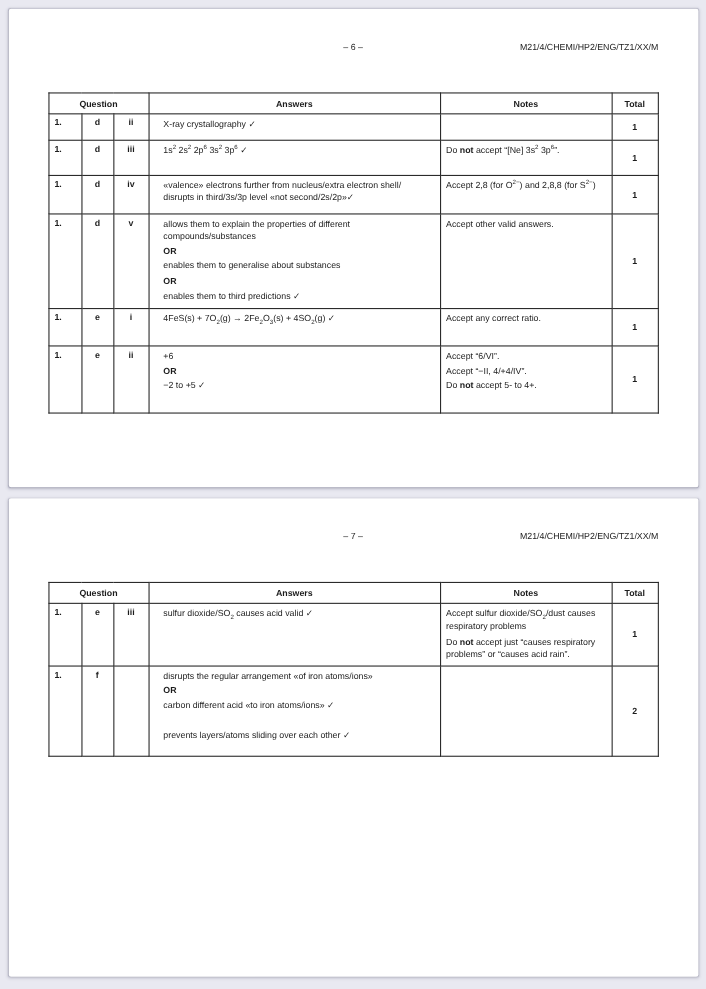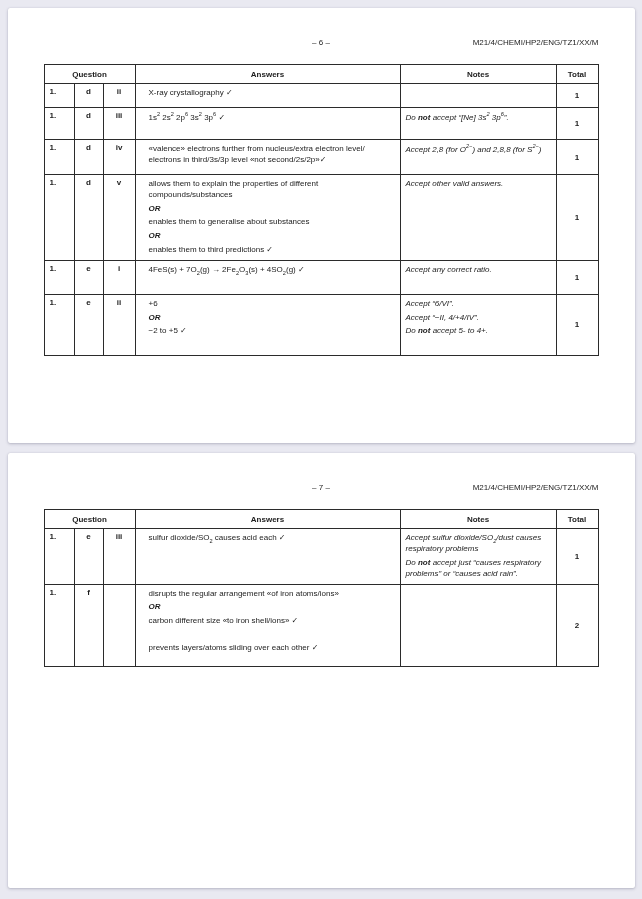--- a/index.html
+++ b/index.html
@@ -38,21 +38,21 @@
     text-align: center;
   }
   .doc-code {
     position: absolute;
     right: 0;
     top: 0;
   }
 
   table.ms-table {
     position: absolute;
-    top: 56px;
+    top: 76px;
     left: 36px;
     width: 554px;
     border-collapse: collapse;
     table-layout: fixed;
     font-size: 8px;
   }
   .ms-table col.c-q1 { width: 30px; }
   .ms-table col.c-q2 { width: 29px; }
   .ms-table col.c-q3 { width: 32px; }
   .ms-table col.c-ans { width: 265px; }
@@ -73,21 +73,21 @@
   }
   .ms-table td.q1 { font-weight: bold; padding-left: 5px; }
   .ms-table td.q2, .ms-table td.q3 { font-weight: bold; text-align: center; }
   .ms-table td.answers-cell { padding: 4px 6px 4px 13px; margin-top: 44px; }
   .ms-table td.notes-cell  { padding: 4px 5px; }
   .ms-table td.total-cell  { text-align: center; vertical-align: middle; font-weight: bold; }
 
   .rt-line { min-height: 10px; line-height: 1.35; margin-bottom: 3px; }
   .rt-line:last-child { margin-bottom: 0; }
   .b { font-weight: bold; }
-  .i { font-style: italic; }
+  .i { }
   .sup { font-size: 0.7em; vertical-align: super; line-height: 1; }
   .sub { font-size: 0.7em; vertical-align: sub; line-height: 1; }
 
   
   .p6 tbody tr:nth-child(1) { height: 24px; }
   .p6 tbody tr:nth-child(2) { height: 32px; }
   .p6 tbody tr:nth-child(3) { height: 35px; }
   .p6 tbody tr:nth-child(4) { height: 68px; }
   .p6 tbody tr:nth-child(5) { height: 34px; }
   .p6 tbody tr:nth-child(6) { height: 61px; }
@@ -142,21 +142,21 @@
     <td class="notes-cell">
               <div class="rt-line"><span class="i">Do </span><span class="b i">not</span><span class="i"> accept “[Ne] 3s</span><span class="i sup">2</span><span class="i"> 3p</span><span class="i sup">6</span><span class="i">”.</span></div>
             </td>
     <td class="total-cell">1</td>
   </tr>
           <tr>
     <td class="q1">1.</td>
     <td class="q2">d</td>
     <td class="q3">iv</td>
     <td class="answers-cell">
-              <div class="rt-line"><span>«valence» electrons further from nucleus/extra electron level/ electrons in third/3s/3p level «not second/2s/2p»✓</span></div>
+              <div class="rt-line"><span>«valence» electrons further from nucleus/extra electron shell/ disrupts in third/3s/3p level «not second/2s/2p»✓</span></div>
             </td>
     <td class="notes-cell">
               <div class="rt-line"><span class="i">Accept 2,8 (for O</span><span class="i sup">2−</span><span class="i">) and 2,8,8 (for S</span><span class="i sup">2−</span><span class="i">)</span></div>
             </td>
     <td class="total-cell">1</td>
   </tr>
           <tr>
     <td class="q1">1.</td>
     <td class="q2">d</td>
     <td class="q3">v</td>
@@ -225,36 +225,36 @@
           <th>Notes</th>
           <th>Total</th>
         </tr>
       </thead>
       <tbody>
           <tr>
     <td class="q1">1.</td>
     <td class="q2">e</td>
     <td class="q3">iii</td>
     <td class="answers-cell">
-              <div class="rt-line"><span>sulfur dioxide/SO</span><span class="sub">2</span><span> causes acid each ✓</span></div>
+              <div class="rt-line"><span>sulfur dioxide/SO</span><span class="sub">2</span><span> causes acid valid ✓</span></div>
             </td>
     <td class="notes-cell">
               <div class="rt-line"><span class="i">Accept sulfur dioxide/SO</span><span class="i sub">2</span><span class="i">/dust causes respiratory problems</span></div>
               <div class="rt-line"><span class="i">Do </span><span class="b i">not</span><span class="i"> accept just “causes respiratory problems” or “causes acid rain”.</span></div>
             </td>
     <td class="total-cell">1</td>
   </tr>
           <tr>
     <td class="q1">1.</td>
     <td class="q2">f</td>
     <td class="q3"></td>
     <td class="answers-cell">
               <div class="rt-line"><span>disrupts the regular arrangement «of iron atoms/ions»</span></div>
               <div class="rt-line"><span class="b i">OR</span></div>
-              <div class="rt-line"><span>carbon different size «to iron shell/ions» ✓</span></div>
+              <div class="rt-line"><span>carbon different acid «to iron atoms/ions» ✓</span></div>
               <div class="rt-line"></div>
               <div class="rt-line"><span>prevents layers/atoms sliding over each other ✓</span></div>
             </td>
     <td class="notes-cell"></td>
     <td class="total-cell">2</td>
   </tr>
         </tbody>
     </table>
   </section>
 

